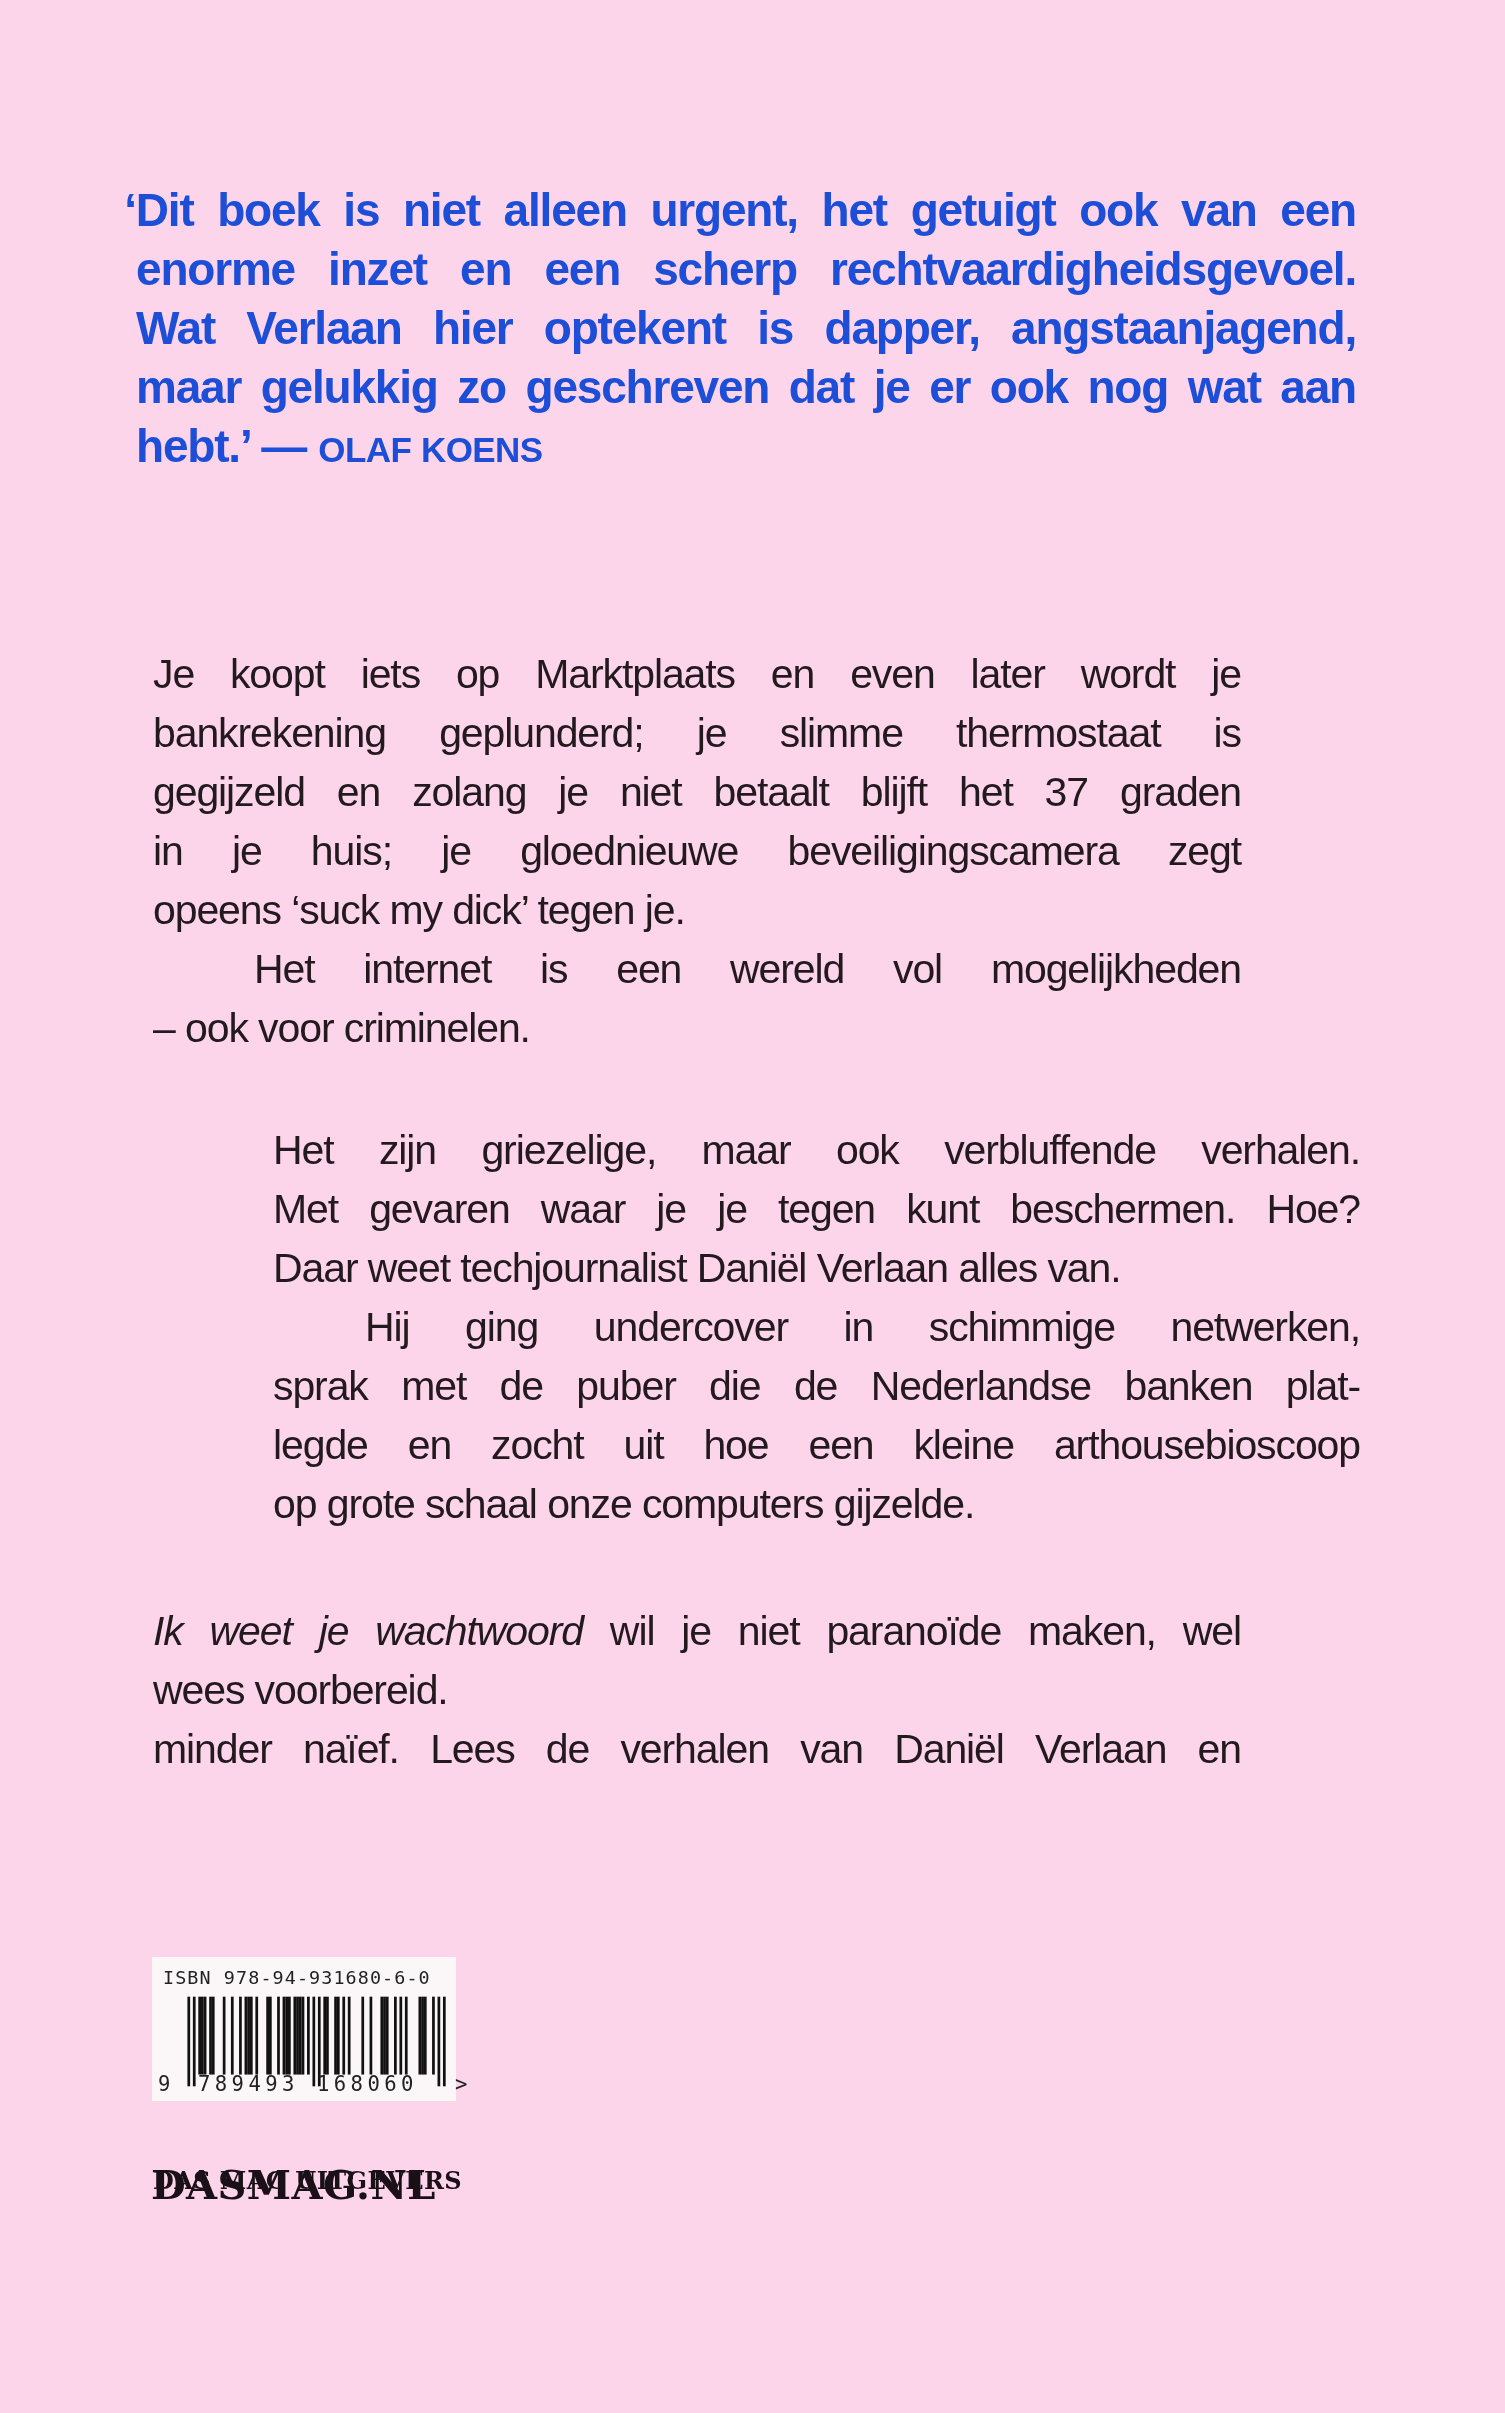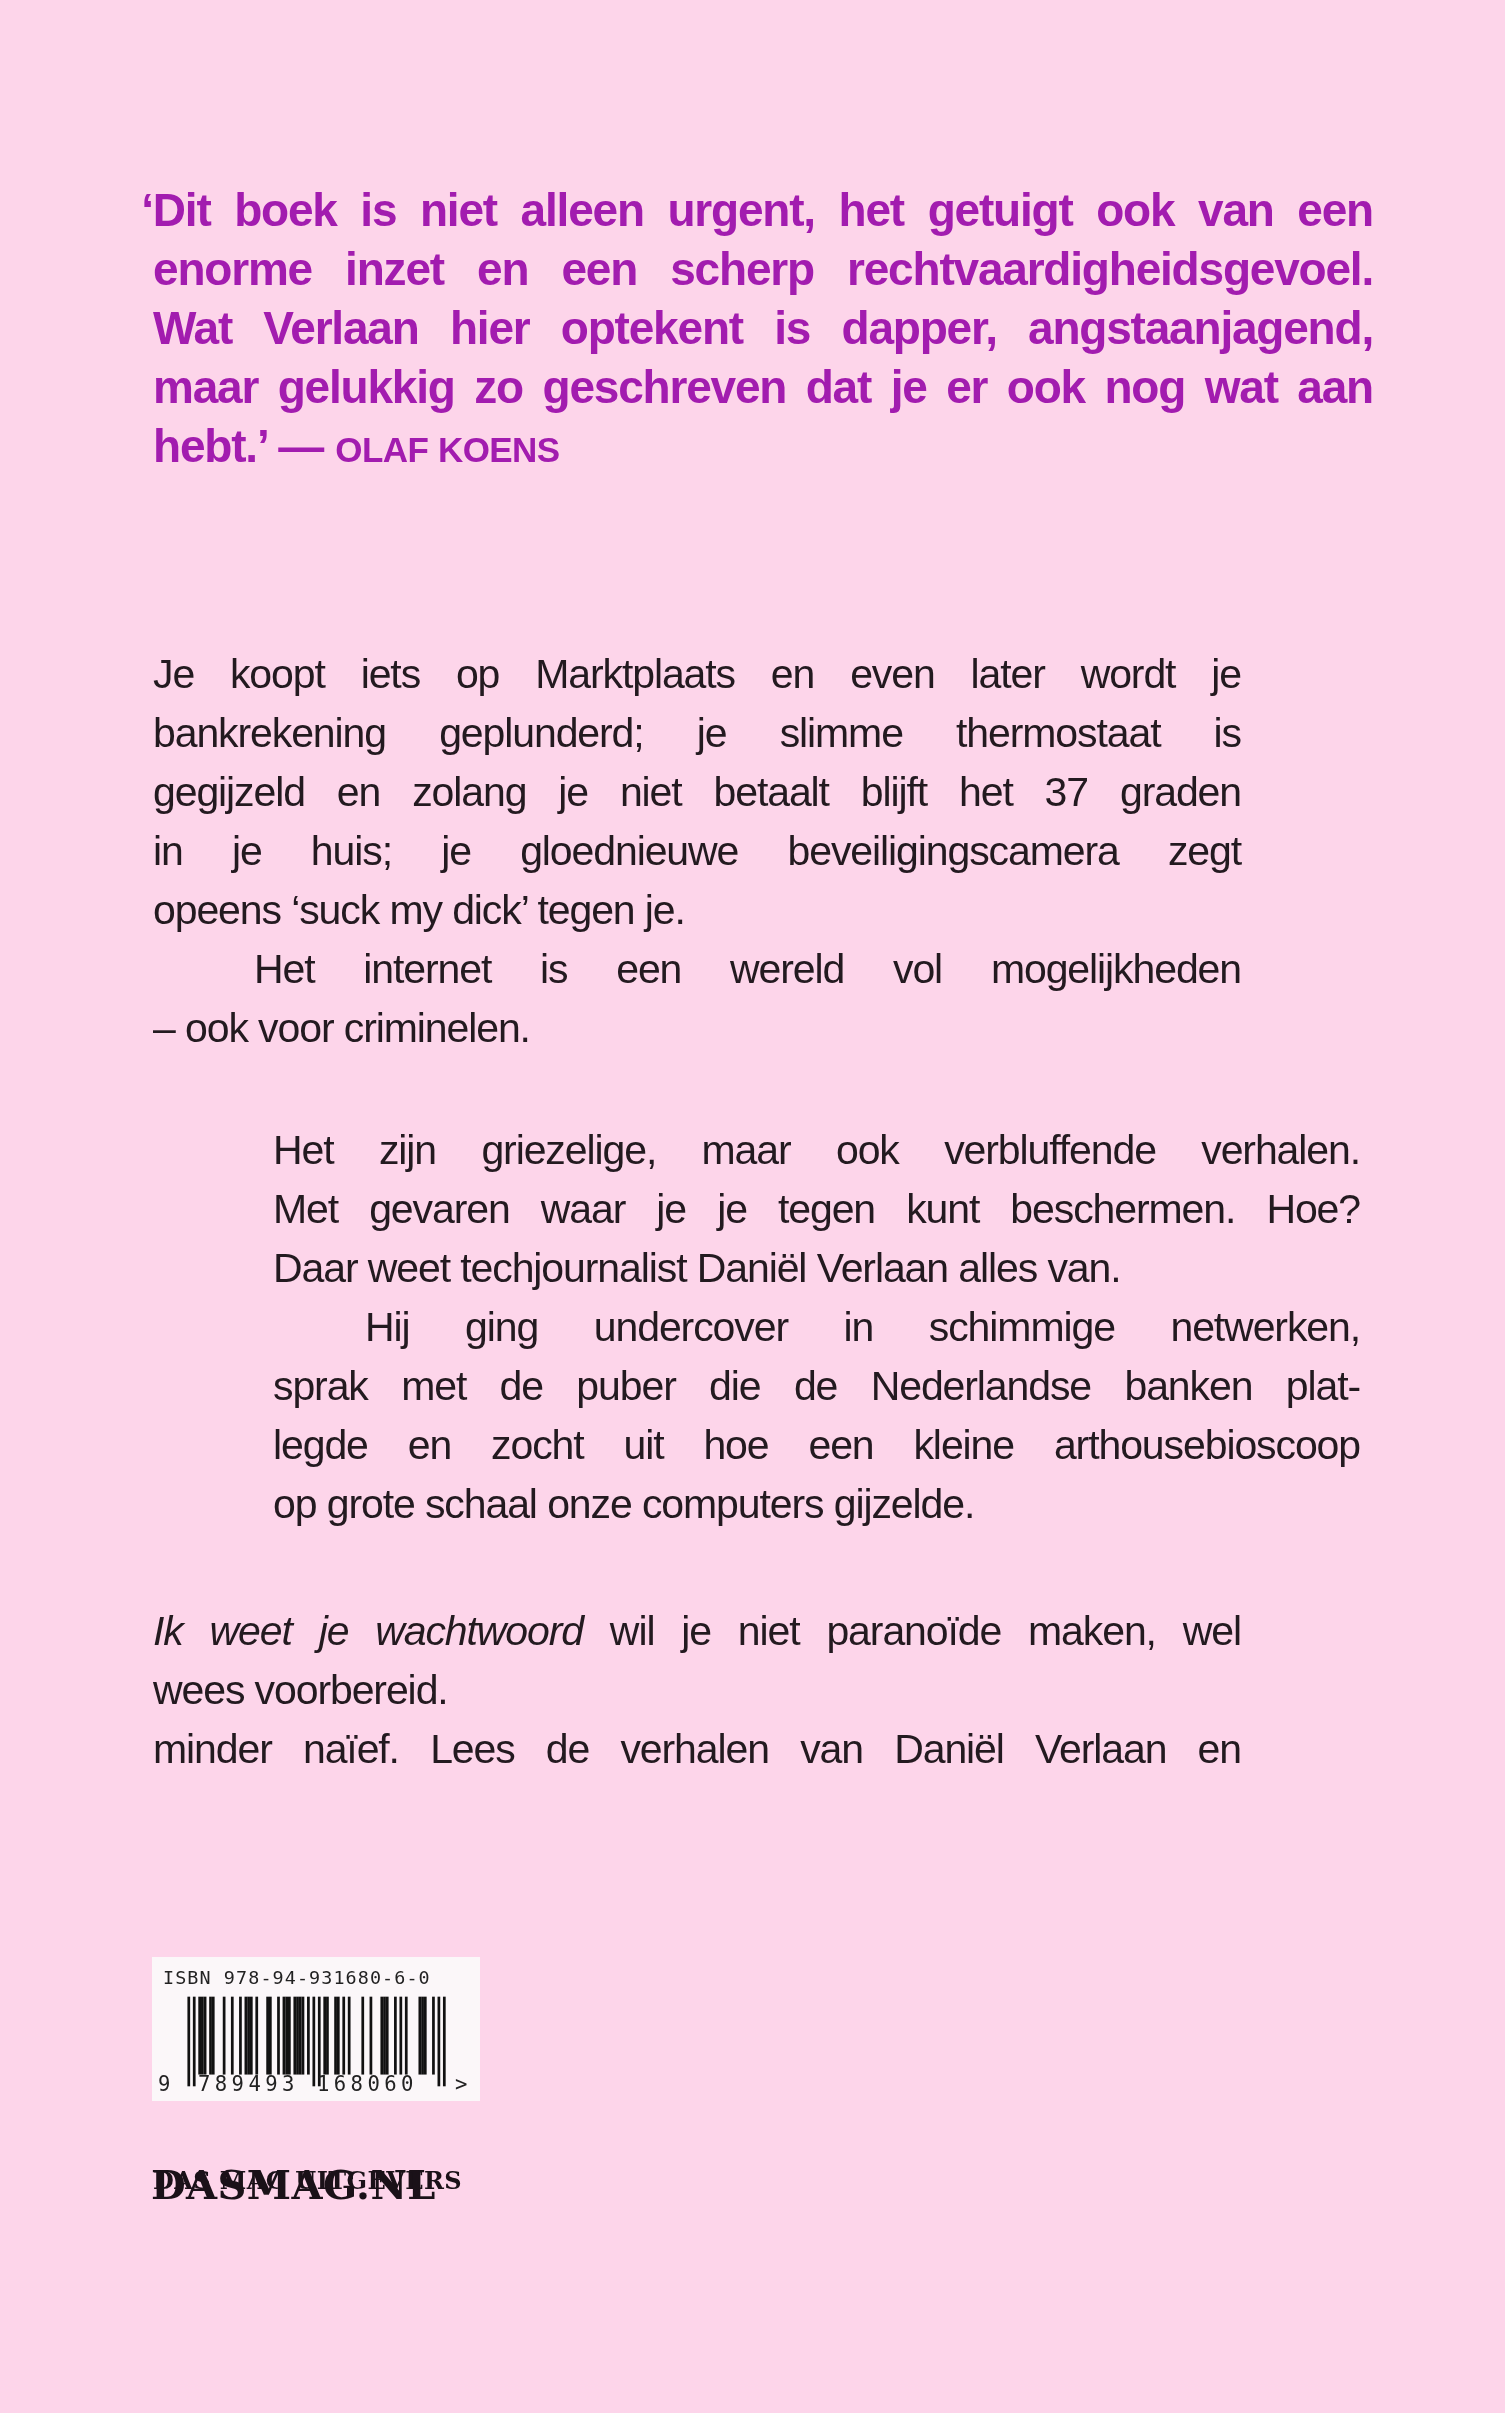--- a/index.html
+++ b/index.html
@@ -8,28 +8,28 @@
     background: #fdd5ea;
     position: relative;
     overflow: hidden;
     color: #1a1118;
     font-family: "Liberation Sans", sans-serif;
   }
   .abs { position: absolute; }
 
   
   .quote {
-    left: 153px; top: 181px; width: 1220px;
+    left: 136px; top: 181px; width: 1220px;
     font-family: "Liberation Sans", sans-serif;
     font-weight: bold;
     font-size: 46px;
     line-height: 59px;
     letter-spacing: -1.2px;
     word-spacing: 0.7px;
-    color: #a21caf;
+    color: #1d4ed8;
     text-indent: -11.8px;
   }
   .quote .attr {
     font-size: 35px;
     letter-spacing: -0.6px;
   }
   .qline { display: block; white-space: nowrap; }
   .qline.justify { text-align: justify; text-align-last: justify; }
 
   
@@ -47,21 +47,21 @@
   .line.indent2 { padding-left: 92px; }
 
   .para1 { left: 153px; top: 602px; width: 1088px; }
   .para2 { left: 273px; top: 1078px; width: 1087px; }
   .para3 { left: 153px; top: 1559px; width: 1088px; }
 
   .italic { font-style: italic; }
 
   
   .barcode-box {
-    left: 152px; top: 1957px; width: 328px; height: 144px;
+    left: 152px; top: 1957px; width: 304px; height: 144px;
     background: #fbf7f9;
   }
   .isbn-label {
     position: absolute; left: 11px; top: 10.3px;
     font-family: "DejaVu Sans Mono", monospace;
     font-size: 18.4px; letter-spacing: 1.1px;
     color: #222;
     white-space: nowrap;
   }
   .barcode-svg { position: absolute; left: 0; top: 0; }

